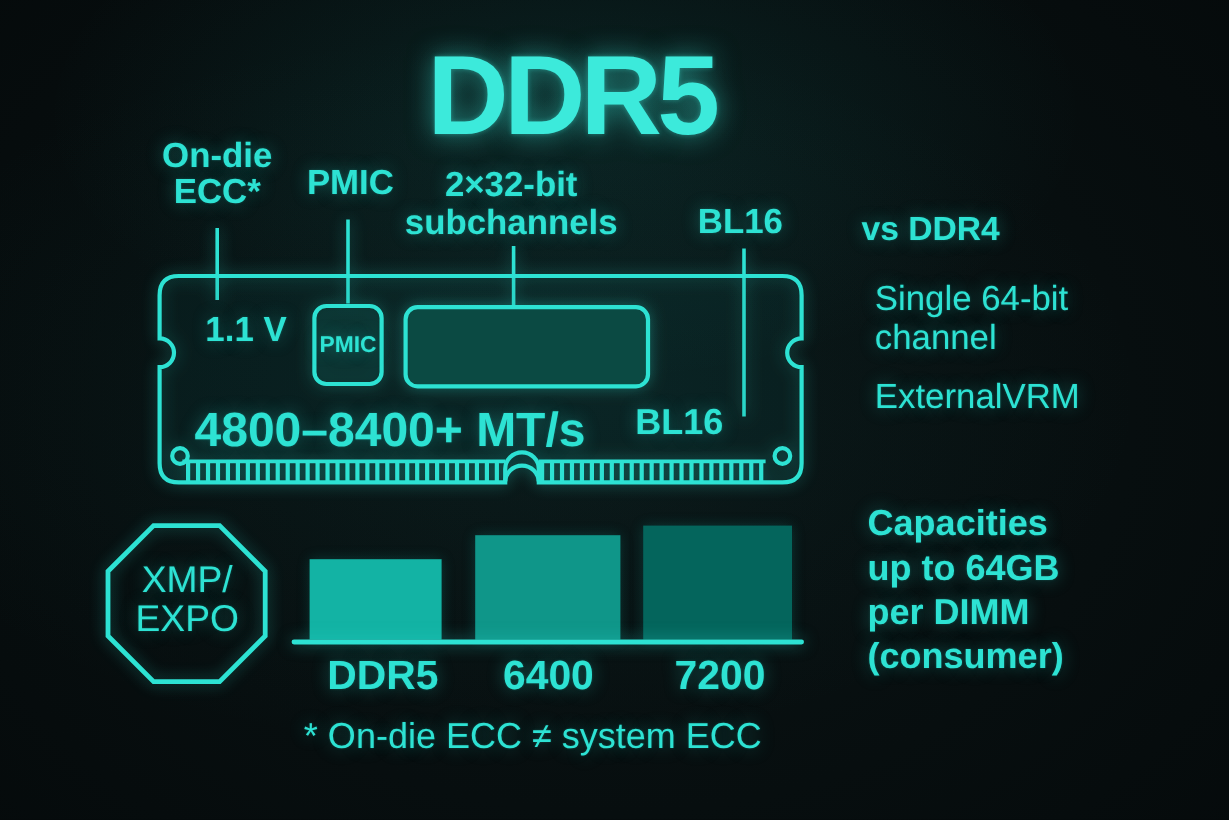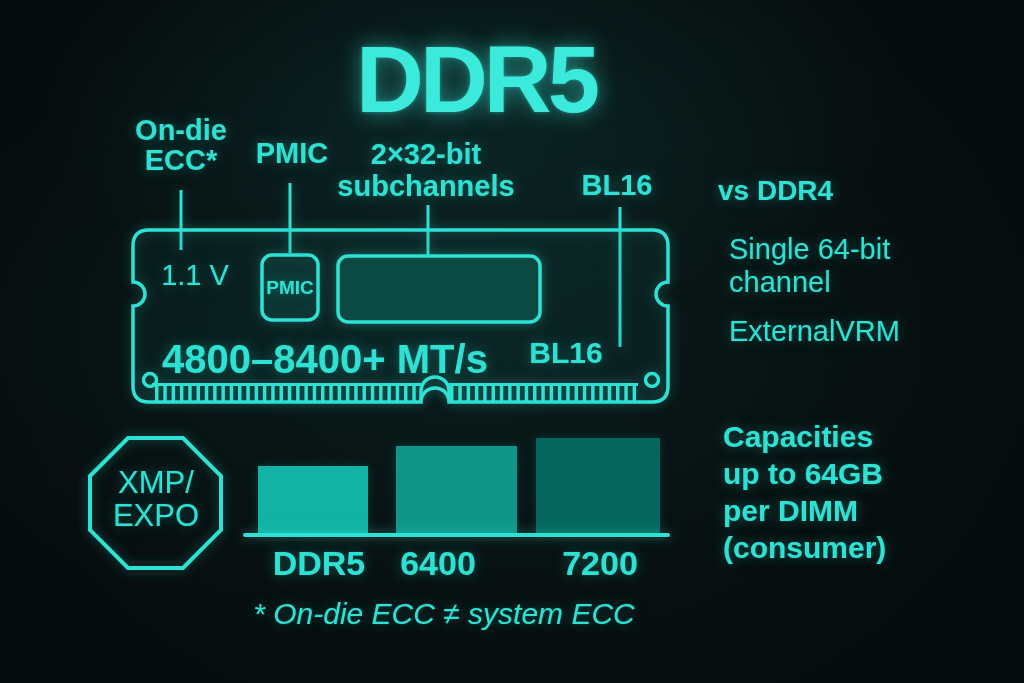--- a/index.html
+++ b/index.html
@@ -16,36 +16,36 @@
   .abs{position:absolute;}
   .pre{white-space:pre-line;}
   .ctr{transform:translateX(-50%);text-align:center;}
   #title{left:476px;top:26px;font-size:94px;font-weight:700;letter-spacing:-4px;
          color:#3ceadb;text-shadow:0 0 22px rgba(60,234,219,.55),0 0 4px rgba(60,234,219,.4);}
   .callout{font-size:29px;font-weight:700;line-height:30px;}
   #co-ondie{left:181px;top:115px;}
   #co-pmic{left:292px;top:138px;}
   #co-sub{left:426px;top:138px;line-height:32px;}
   #co-bl16{left:617px;top:170px;}
-  #dimm-voltage{left:195px;top:259px;font-size:29px;font-weight:400;}
+  #dimm-voltage{left:205px;top:259px;font-size:29px;font-weight:700;}
   #pmic-chip-label{left:290px;top:255px;width:0px;}
   #pmic-chip-label span{position:absolute;left:-28px;top:22px;width:56px;text-align:center;
       font-size:19px;font-weight:700;letter-spacing:0px;}
   #dimm-speed{left:325px;top:337px;font-size:40px;font-weight:700;}
   #dimm-bl16{left:566px;top:336px;font-size:30px;font-weight:700;}
   #cmp-heading{left:718px;top:175px;font-size:28px;font-weight:700;}
   #cmp-channel{left:729px;top:233px;font-size:29px;font-weight:400;line-height:33px;}
   #cmp-vrm{left:729px;top:315px;font-size:29px;font-weight:400;}
   #cmp-capacity{left:723px;top:402px;font-size:30px;font-weight:700;line-height:37px;margin-top:16px;}
   #badge-label{left:156px;top:466px;font-size:31px;font-weight:400;line-height:33px;}
   .bar{position:absolute;bottom:150px;box-shadow:0 0 10px rgba(20,160,146,.25);}
   #baseline{left:243px;top:533px;width:427px;height:4px;background:#2de2d3;border-radius:2px;
             box-shadow:0 0 12px rgba(45,226,211,.5);}
   .bar-label{font-size:34px;font-weight:700;top:544px;}
-  #footnote{left:444px;top:597px;font-size:30px;font-weight:400;font-style:italic;}
+  #footnote{left:444px;top:597px;font-size:30px;font-weight:400;}
   svg.lineart{position:absolute;left:0;top:0;filter:drop-shadow(0 0 6px rgba(45,226,211,.4));}
 </style>
 </head>
 <body>
 
 <svg class="lineart" width="1024" height="683" viewBox="0 0 1024 683">
 
   <line x1="181" y1="190" x2="181" y2="250" stroke="#2de2d3" stroke-width="3"></line>
   <line x1="290" y1="183" x2="290" y2="253" stroke="#2de2d3" stroke-width="3"></line>
   <line x1="428" y1="205" x2="428" y2="256" stroke="#2de2d3" stroke-width="3"></line>
@@ -96,16 +96,16 @@
 (consumer)</div>
 
 <div id="badge-label" class="abs ctr pre t">XMP/
 EXPO</div>
 
 <div class="bar abs" style="left: 258px; width: 110px; height: 67px; background: rgb(19, 179, 164);"></div>
 <div class="bar abs" style="left: 396px; width: 121px; height: 87px; background: rgb(15, 150, 137);"></div>
 <div class="bar abs" style="left: 536px; width: 124px; height: 95px; background: rgb(4, 101, 92);"></div>
 <div id="baseline" class="abs" style="background: rgb(45, 226, 211);"></div>
 <div class="abs ctr t bar-label" style="left:319px;">DDR5</div>
-<div class="abs ctr t bar-label" style="left:438px;">6400</div>
+<div class="abs ctr t bar-label" style="left:457px;">6400</div>
 <div class="abs ctr t bar-label" style="left:600px;">7200</div>
 
 <div id="footnote" class="abs ctr t">* On-die ECC ≠ system ECC</div>
 
 </body></html>

